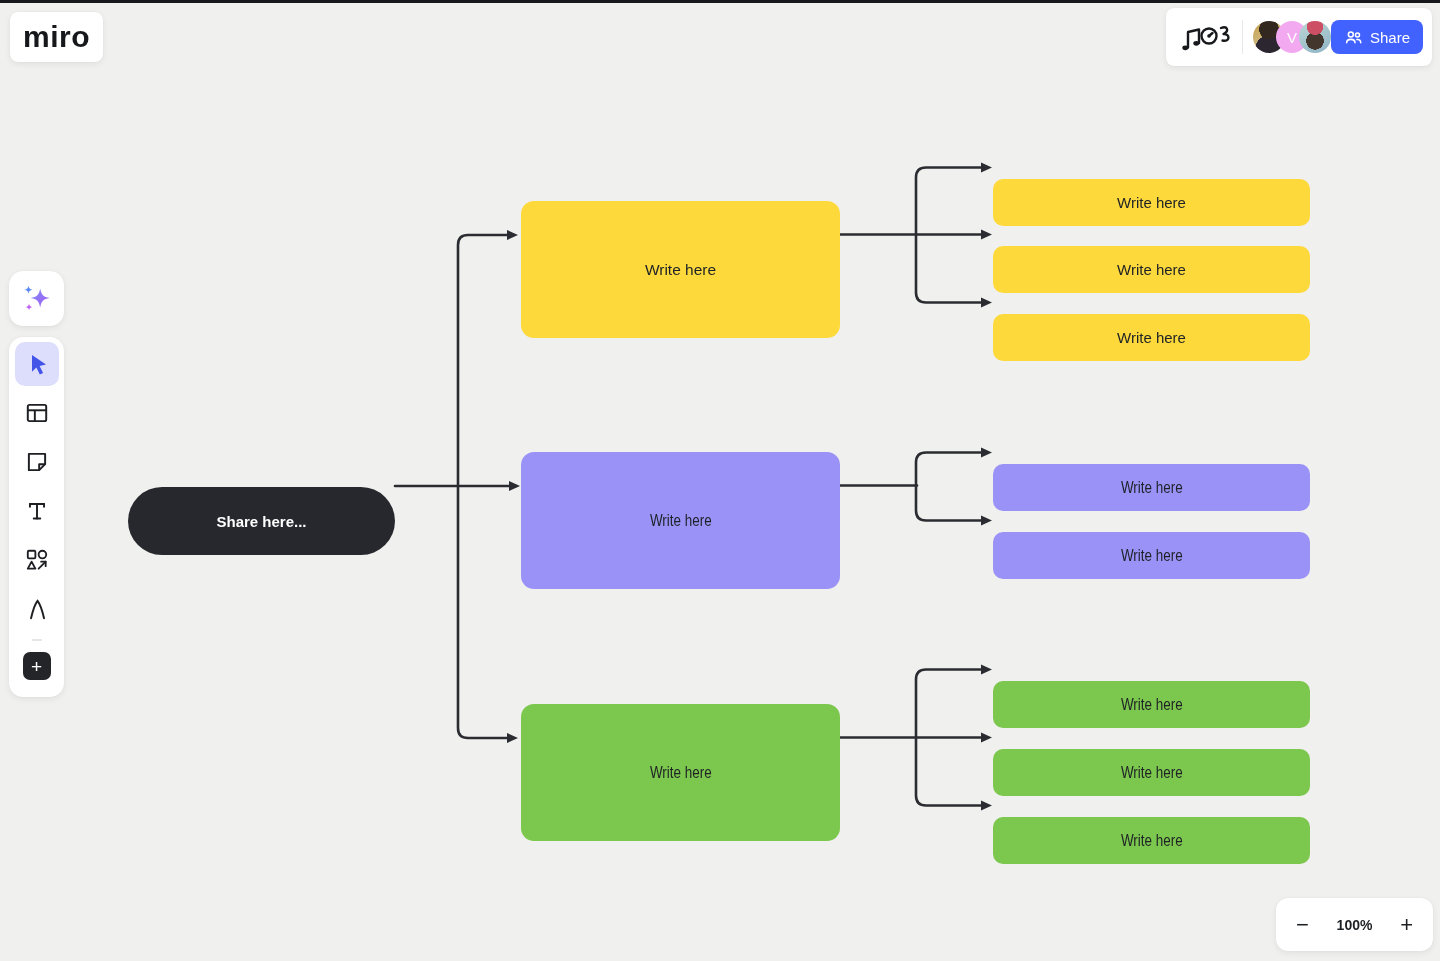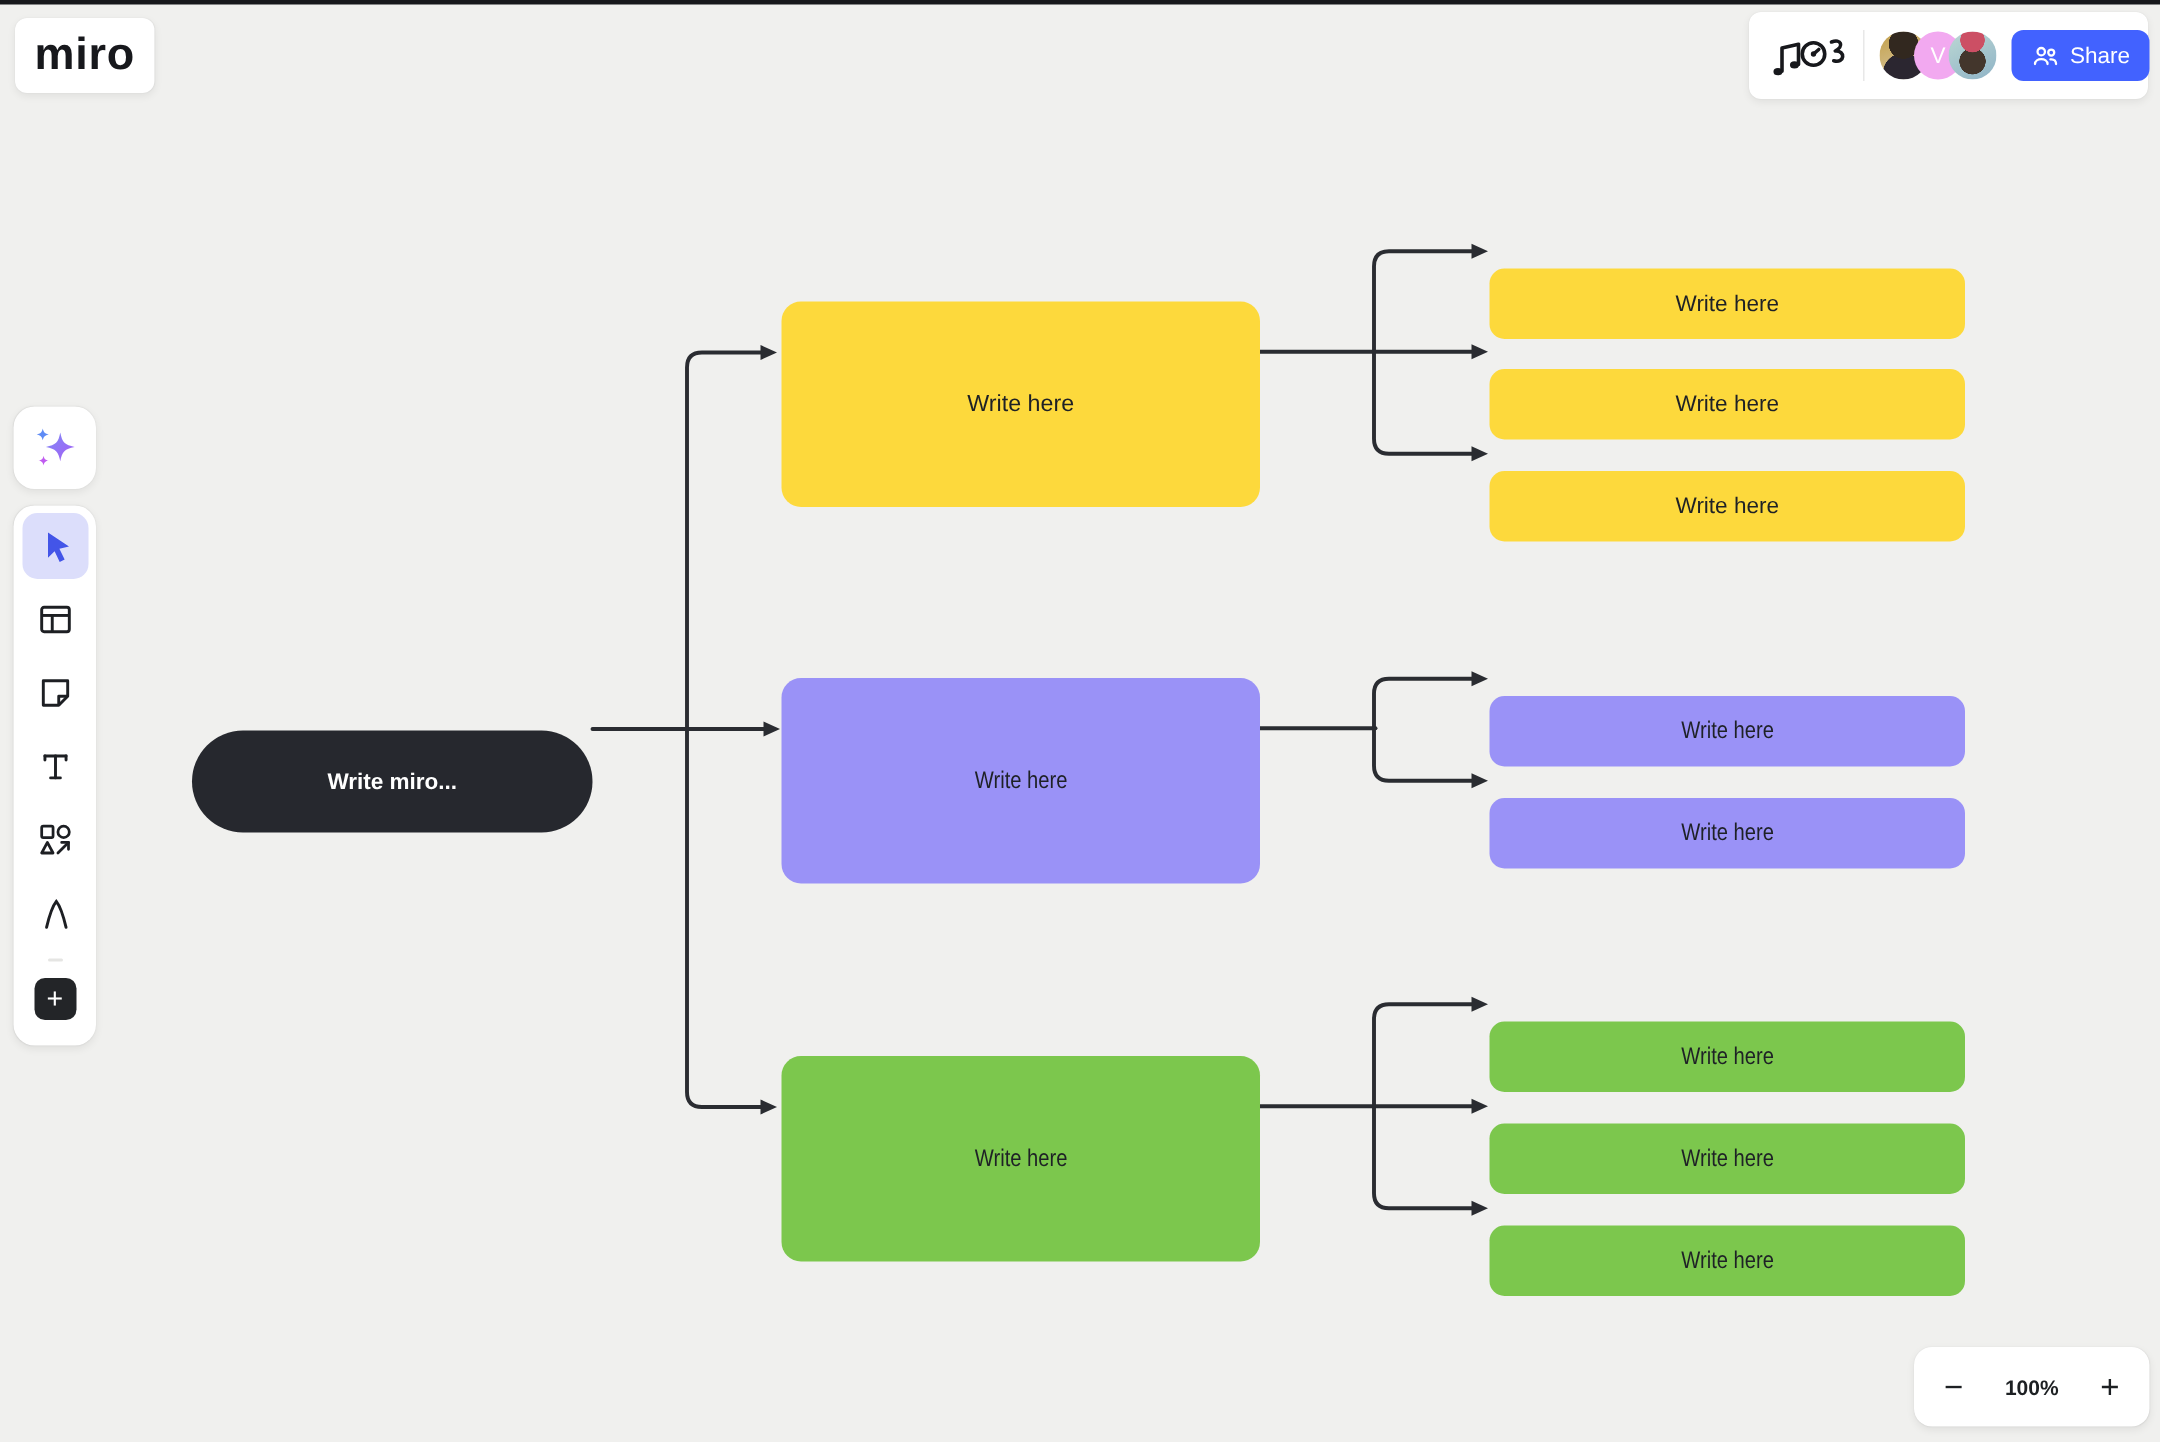--- a/index.html
+++ b/index.html
@@ -34,21 +34,21 @@
   .avatar-1{background:
     radial-gradient(circle at 50% 26%, #32281f 0 34%, transparent 35%),
     radial-gradient(circle at 50% 88%, #2b2630 0 42%, transparent 43%),
     linear-gradient(160deg,#c3a049,#d9c9a8);z-index:1;}
   .avatar-2{background:#F2A9F0;display:flex;align-items:center;justify-content:center;
     color:#FFFFFF;font-size:15px;font-weight:500;z-index:2;}
   .avatar-3{background:
     radial-gradient(circle at 50% 18%, #cc4f64 0 26%, transparent 27%),
     radial-gradient(circle at 50% 62%, #43362c 0 34%, transparent 35%),
     linear-gradient(150deg,#bcd8d4,#8fb3c6);z-index:3;}
-  .share-btn{margin-left:10px;height:34px;min-width:92px;border:none;border-radius:8px;
+  .share-btn{height:34px;min-width:92px;border:none;border-radius:8px;
     display:flex;align-items:center;justify-content:center;gap:7px;
     color:#FFFFFF;font-size:15px;font-weight:500;cursor:pointer;
     font-family:"Liberation Sans", sans-serif;}
 
   
   .ai-card{position:absolute;left:9px;top:271px;width:55px;height:55px;border-radius:14px;
     display:flex;align-items:center;justify-content:center;}
   .tool-card{position:absolute;left:9px;top:337px;width:55px;height:360px;border-radius:14px;
     display:flex;flex-direction:column;align-items:center;padding-top:5px;box-sizing:border-box;}
   .tool{width:44px;height:44px;border-radius:10px;display:flex;align-items:center;justify-content:center;
@@ -109,21 +109,21 @@
     <path class="conn" d="M840 485.5 H917"></path>
     <path class="conn" d="M916 485.5 V462.5 Q916 452.5 926 452.5 H982" marker-end="url(#arrow)"></path>
     <path class="conn" d="M916 485.5 V510.5 Q916 520.5 926 520.5 H982" marker-end="url(#arrow)"></path>
 
     <path class="conn" d="M840 737.5 H982" marker-end="url(#arrow)"></path>
     <path class="conn" d="M916 737.5 V679.5 Q916 669.5 926 669.5 H982" marker-end="url(#arrow)"></path>
     <path class="conn" d="M916 737.5 V795.5 Q916 805.5 926 805.5 H982" marker-end="url(#arrow)"></path>
   </svg>
 
   <div class="node node-root" style="background-color: rgb(38, 40, 46);">
-    <span>Write miro...</span>
+    <span>Share here...</span>
   </div>
 
   <div class="node node-big big-yellow" style="background-color: rgb(253, 217, 60);">
     <span>Write here</span>
   </div>
   <div class="node node-small sy-0" style="background-color: rgb(253, 217, 60);">
     <span>Write here</span>
   </div>
   <div class="node node-small sy-1" style="background-color: rgb(253, 217, 60);">
     <span>Write here</span>

